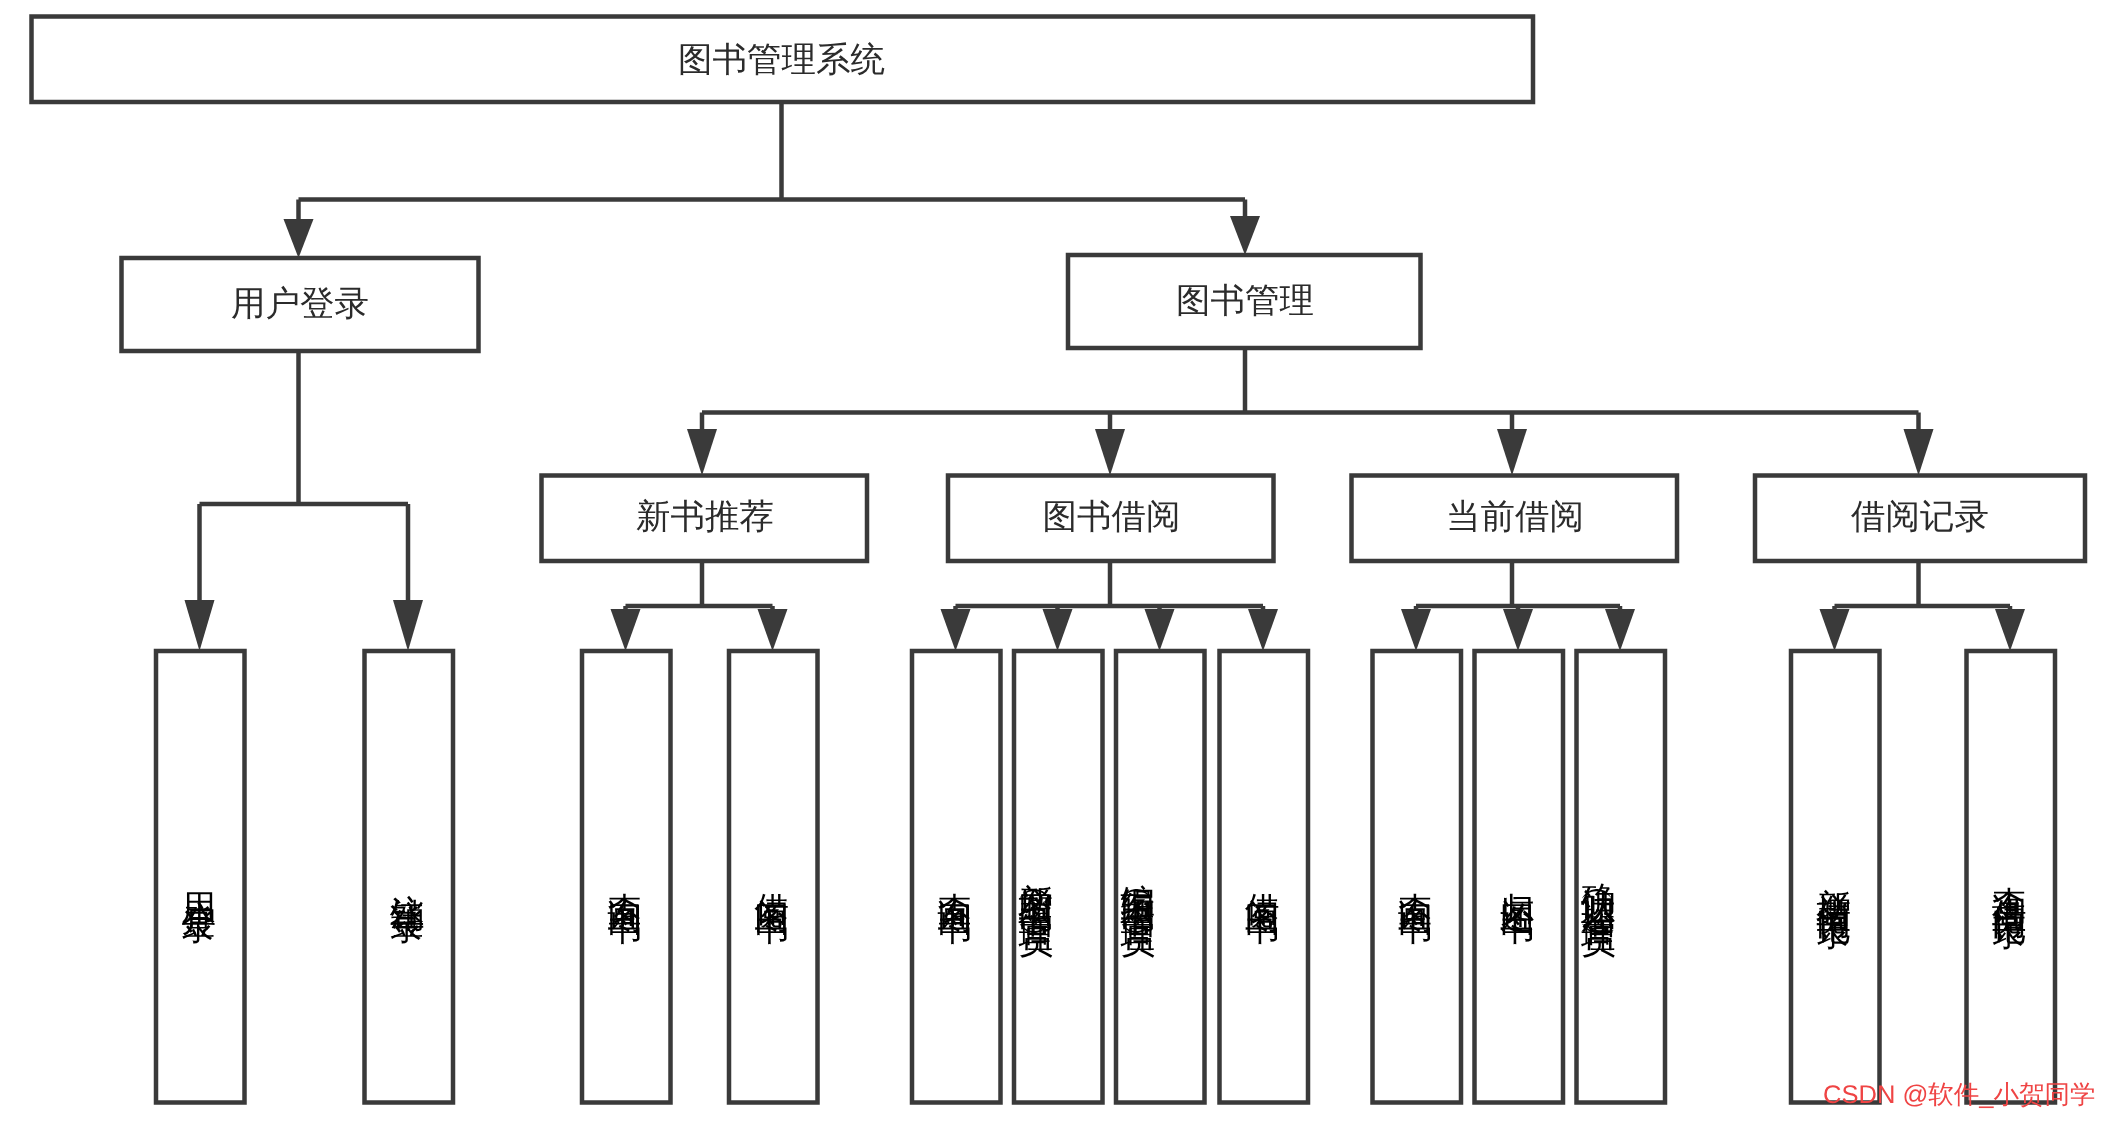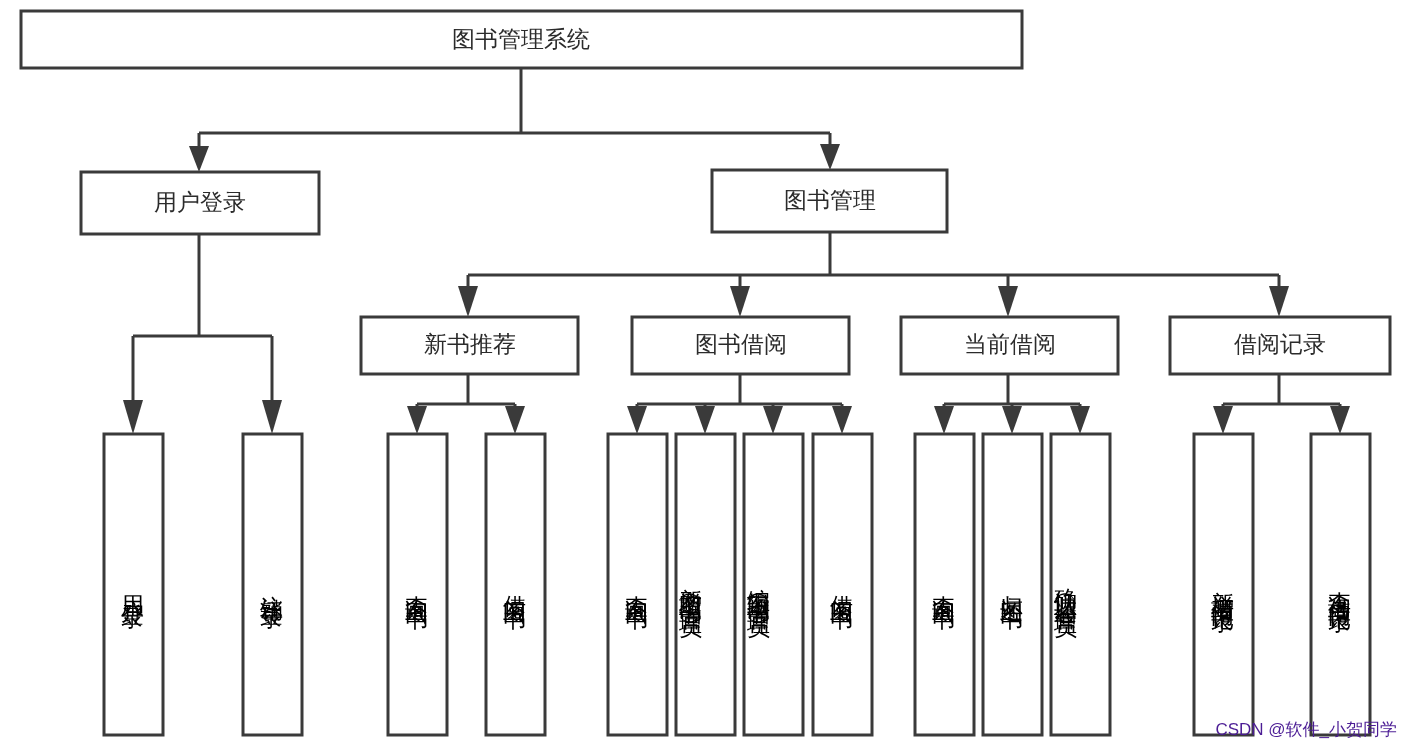--- a/index.html
+++ b/index.html
@@ -57,21 +57,21 @@
     text-orientation: upright;
     glyph-orientation-vertical: 0;
     letter-spacing: 4px;
   }
   .watermark-text {
     position: absolute;
     right: 8px;
     bottom: 6px;
     font-family: "Liberation Sans", "DejaVu Sans", sans-serif;
     font-size: 17px;
-    color: #4c1d95;
+    color: #ef4444;
     white-space: nowrap;
     user-select: none;
     margin-top: 20px;
   }
 </style>
 </head>
 <body>
 
 <div id="diagram-root">
   <svg class="flowchart" viewBox="0 0 1405 747" xmlns="http://www.w3.org/2000/svg">

